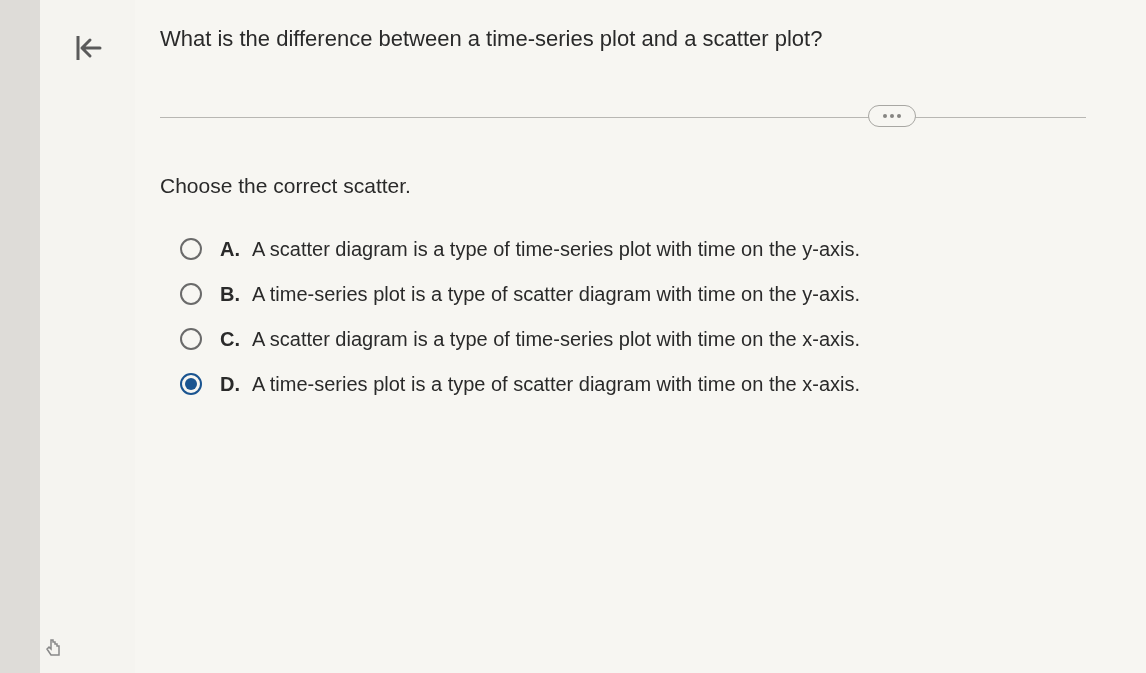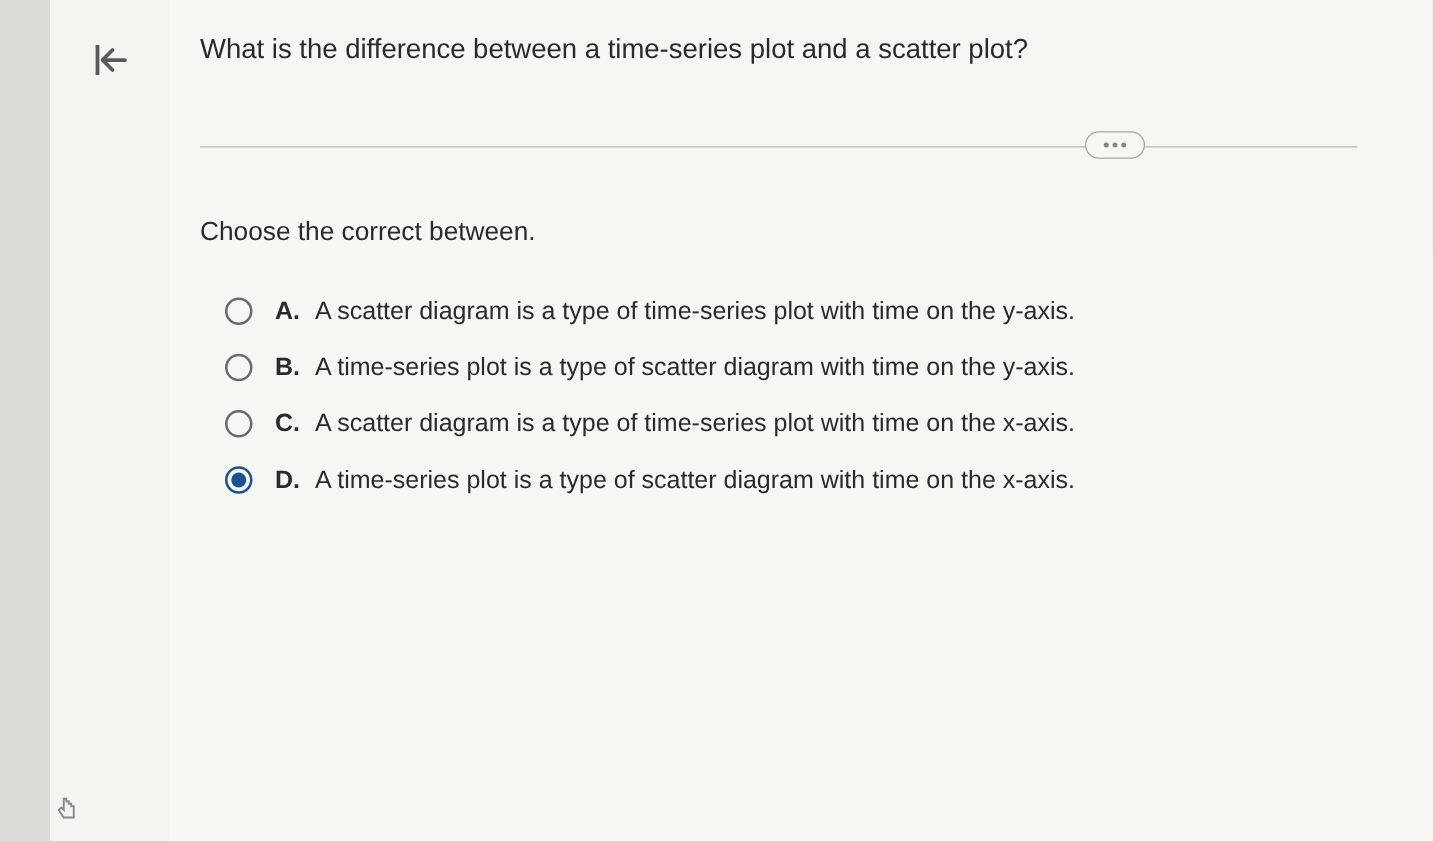--- a/index.html
+++ b/index.html
@@ -153,21 +153,21 @@
 
   <div class="divider-row">
     <hr class="divider-line">
     <div class="more-button">
       <span class="dot"></span>
       <span class="dot"></span>
       <span class="dot"></span>
     </div>
   </div>
 
-  <div class="instruction-text">Choose the correct between.</div>
+  <div class="instruction-text">Choose the correct scatter.</div>
 
   <div class="options-container">
     <div class="option-row">
       <div class="radio-button"></div>
       <span class="option-letter">A.</span>
       <span class="option-text">A scatter diagram is a type of time-series plot with time on the y-axis.</span>
     </div>
     <div class="option-row">
       <div class="radio-button"></div>
       <span class="option-letter">B.</span>

